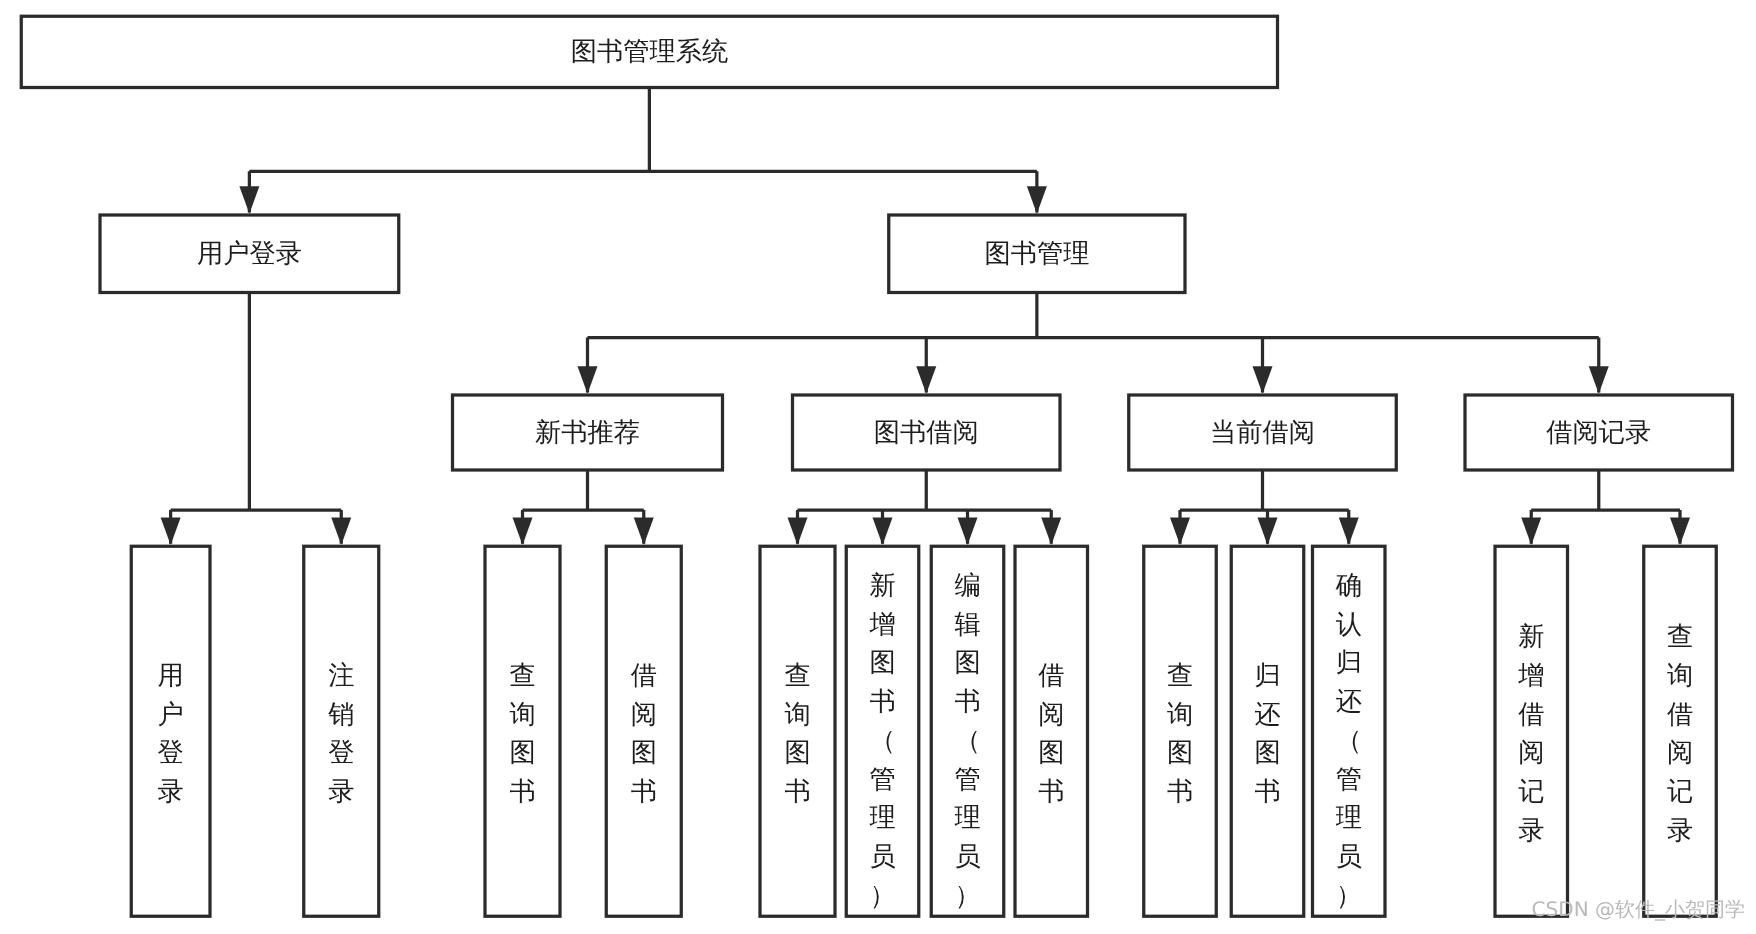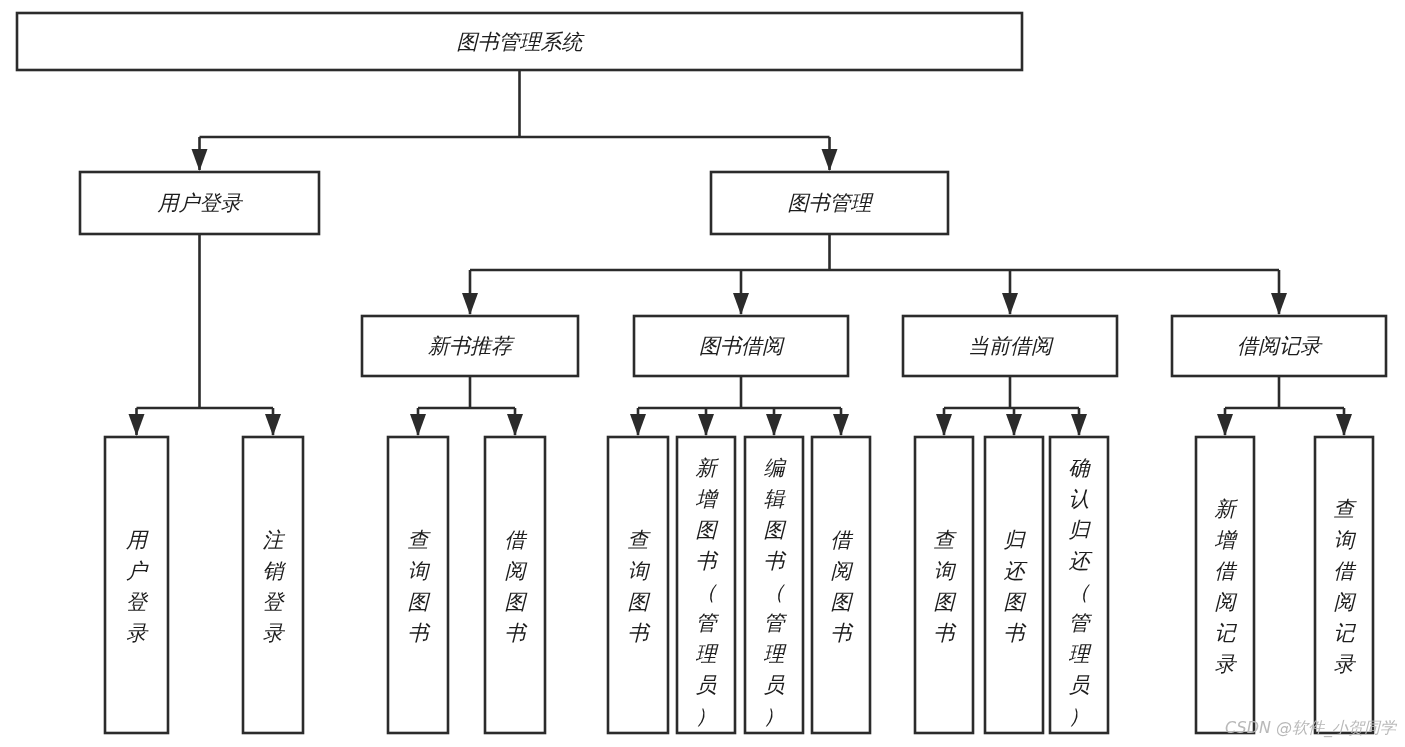--- a/index.html
+++ b/index.html
@@ -14,21 +14,20 @@
     font-family: "DejaVu Sans", "Liberation Sans", sans-serif;
     position: relative;
     overflow: hidden;
   }
   #diagram-root {
     position: absolute;
     left: 0;
     top: 0;
     width: 1405px;
     height: 747px;
-    font-style: italic;
   }
   svg.diagram-canvas {
     display: block;
     width: 1405px;
     height: 747px;
   }
   .node-box {
     fill: #ffffff;
     stroke: #2b2b2b;
     stroke-width: 2.6;

